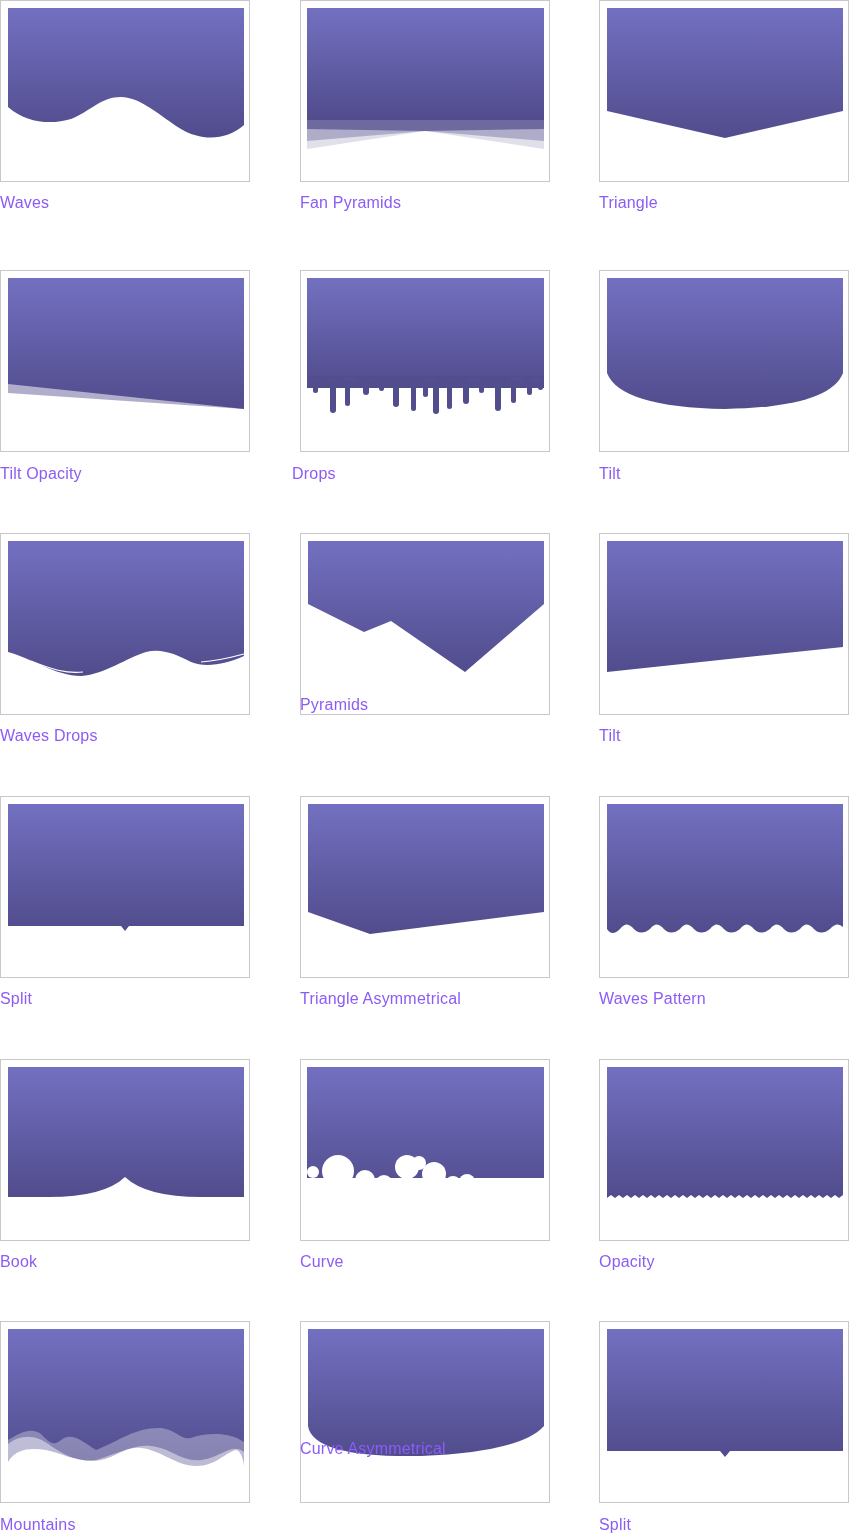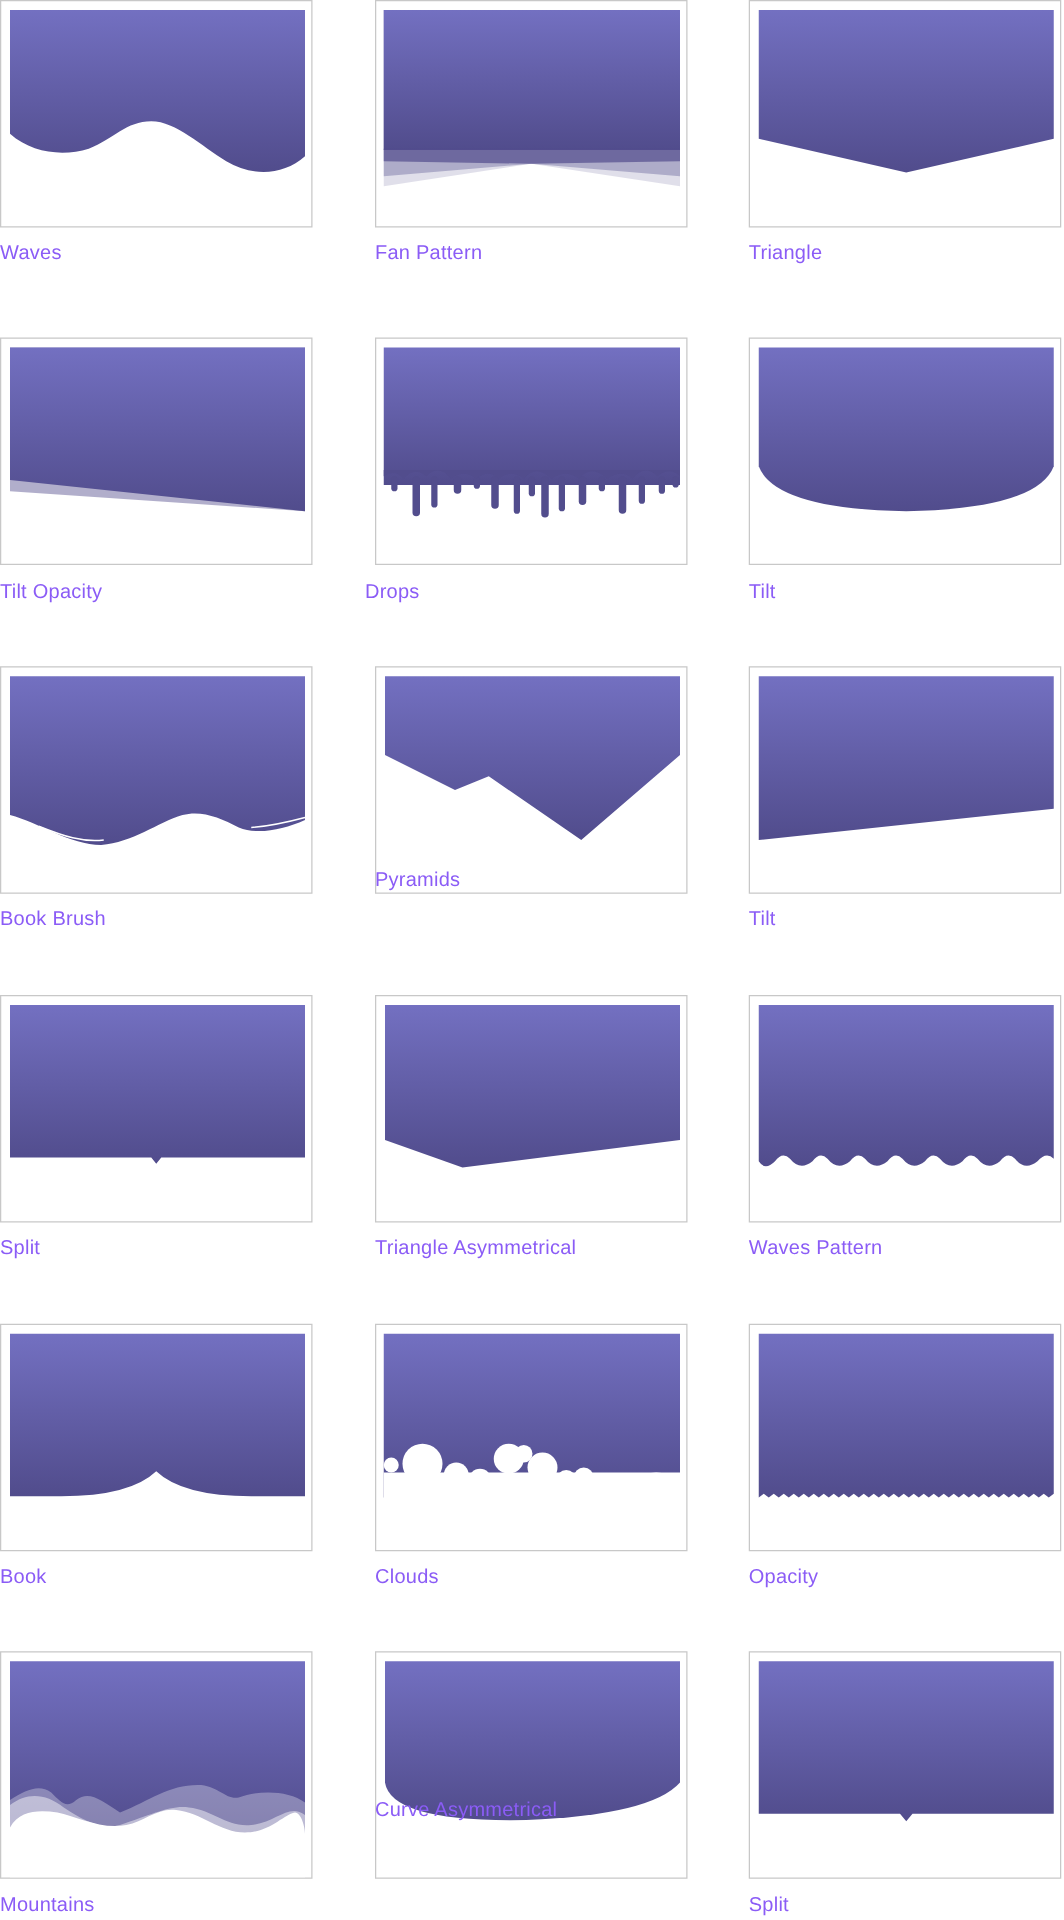--- a/index.html
+++ b/index.html
@@ -31,21 +31,21 @@
 <div class="label" style="left:0;top:194px">Waves</div>
 
 <div class="card" style="left:300px;top:0">
   <svg viewBox="0 0 248 180">
     <path d="M6 7 H243 V148 L124 130 L6 148 Z" fill="#514c8c" opacity="0.18"></path>
     <path d="M6 7 H243 V140 L124 130 L6 140 Z" fill="#514c8c" opacity="0.35"></path>
     <rect x="6" y="7" width="237" height="112" fill="url(#pg)"></rect>
     <path d="M6 118 H243 V128 L124 130 L6 128 Z" fill="#524d8d" opacity="0.7"></path>
   </svg>
 </div>
-<div class="label" style="left:300px;top:194px">Fan Pattern</div>
+<div class="label" style="left:300px;top:194px">Fan Pyramids</div>
 
 <div class="card" style="left:599px;top:0">
   <svg viewBox="0 0 248 180">
     <path d="M7 7 H243 V110 L125 137 L7 110 Z" fill="url(#pg)"></path>
   </svg>
 </div>
 <div class="label" style="left:599px;top:194px">Triangle</div>
 
 <div class="card" style="left:0;top:270px">
   <svg viewBox="0 0 248 180">
@@ -89,21 +89,21 @@
 <div class="label" style="left:599px;top:465px">Tilt</div>
 
 <div class="card" style="left:0;top:533px">
   <svg viewBox="0 0 248 180">
     <path d="M7 7 H243 V122 C225 130 205 134 190 128 C175 120 160 114 145 118 C125 124 105 140 80 142 C55 142 30 124 7 118 Z" fill="url(#pg)"></path>
     <path d="M30 127 C50 135 65 140 82 138" stroke="#fff" stroke-width="1.2" fill="none"></path>
     <path d="M140 121 C150 117 160 118 170 122" stroke="#fff" stroke-width="1.2" fill="none"></path>
     <path d="M200 128 C215 127 228 124 243 120" stroke="#fff" stroke-width="1.2" fill="none"></path>
   </svg>
 </div>
-<div class="label" style="left:0;top:727px">Book Brush</div>
+<div class="label" style="left:0;top:727px">Waves Drops</div>
 
 <div class="card" style="left:300px;top:533px">
   <svg viewBox="0 0 248 180">
     <path d="M7 7 H243 V70 L164 138 L90 87 L63 98 L7 70 Z" fill="url(#pg)"></path>
   </svg>
 </div>
 <div class="label" style="left:300px;top:696px">Pyramids</div>
 
 <div class="card" style="left:599px;top:533px">
   <svg viewBox="0 0 248 180">
@@ -154,21 +154,21 @@
       <circle cx="118" cy="103" r="7"></circle>
       <circle cx="133" cy="114" r="12"></circle>
       <circle cx="152" cy="124" r="8"></circle>
       <circle cx="166" cy="122" r="8"></circle>
       <circle cx="178" cy="130" r="10"></circle>
       <circle cx="193" cy="138" r="9"></circle>
       <circle cx="224" cy="140" r="22"></circle>
     </g>
   </svg>
 </div>
-<div class="label" style="left:300px;top:1253px">Clouds</div>
+<div class="label" style="left:300px;top:1253px">Curve</div>
 
 <div class="card" style="left:599px;top:1059px">
   <svg viewBox="0 0 248 180">
     <path d="M7 7 H243 V135
       L239 138 L235 135 L231 138 L227 135 L223 138 L219 135 L215 138 L211 135 L207 138 L203 135 L199 138 L195 135 L191 138 L187 135 L183 138 L179 135 L175 138 L171 135 L167 138 L163 135 L159 138 L155 135 L151 138 L147 135 L143 138 L139 135 L135 138 L131 135 L127 138 L123 135 L119 138 L115 135 L111 138 L107 135 L103 138 L99 135 L95 138 L91 135 L87 138 L83 135 L79 138 L75 135 L71 138 L67 135 L63 138 L59 135 L55 138 L51 135 L47 138 L43 135 L39 138 L35 135 L31 138 L27 135 L23 138 L19 135 L15 138 L11 135 L7 138 Z" fill="url(#pg)"></path>
   </svg>
 </div>
 <div class="label" style="left:599px;top:1253px">Opacity</div>
 
 <div class="card" style="left:0;top:1321px">

